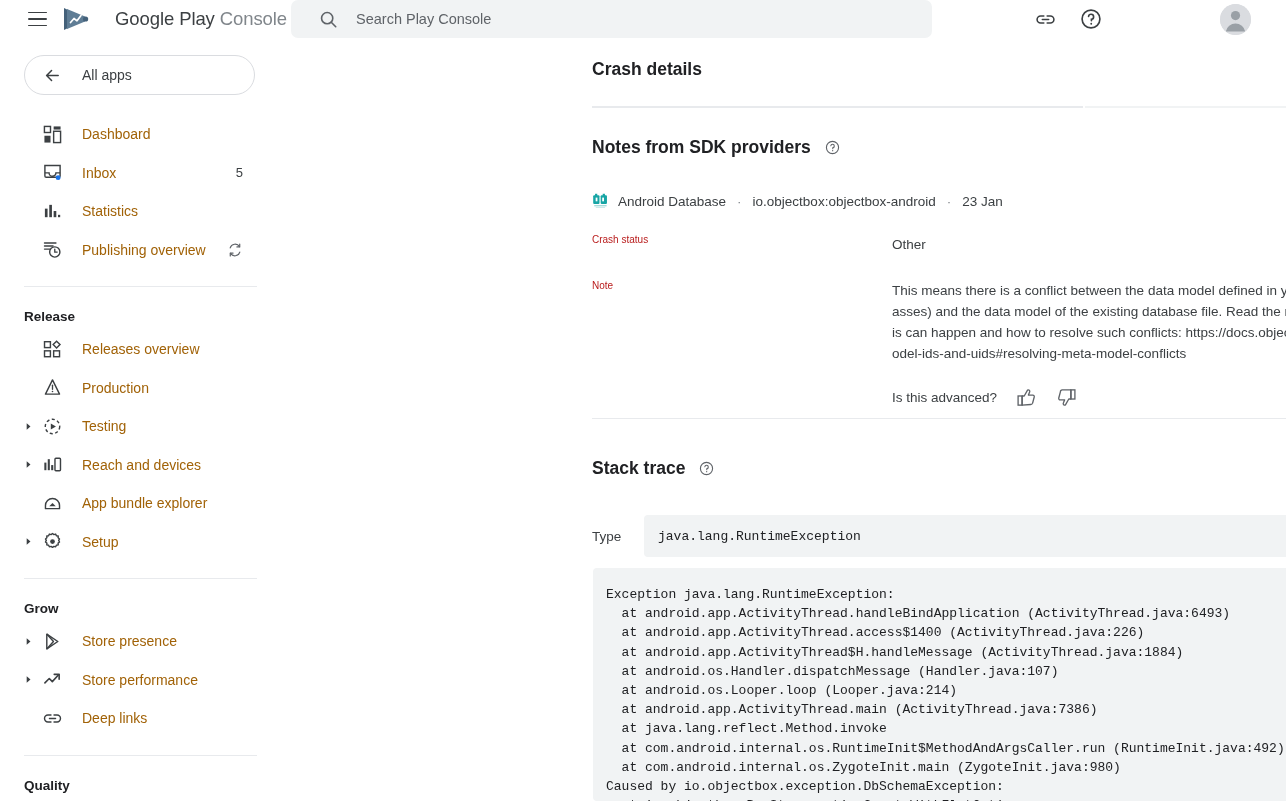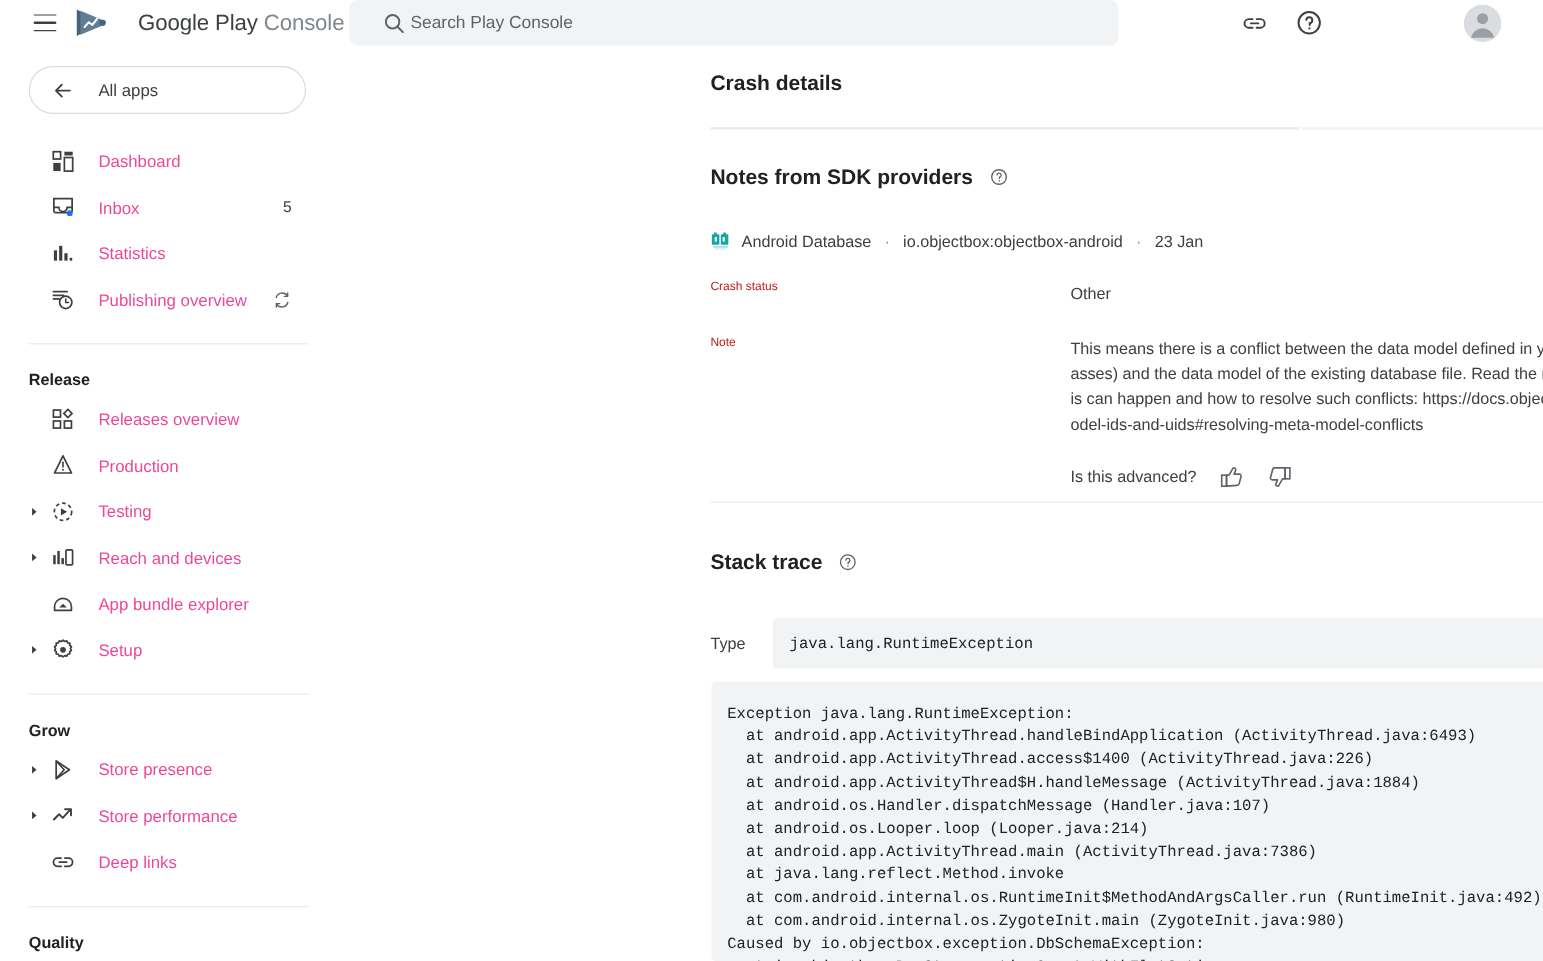--- a/index.html
+++ b/index.html
@@ -64,21 +64,21 @@
     display: flex; align-items: center; justify-content: flex-start;
   }
   .nav-caret.empty { visibility: hidden; }
   .nav-ico {
     width: 24px; flex: 0 0 24px;
     display: flex; align-items: center; justify-content: center;
     margin-right: 18px;
   }
   .nav-ico svg { display: block; }
   .nav-label {
-    font-size: 14px; color: #ec4899; white-space: nowrap;
+    font-size: 14px; color: #a16207; white-space: nowrap;
     flex: 1 1 auto;
   }
   .nav-badge {
     font-size: 13px; color: #3c4043; margin-right: 44px;
   }
   .nav-trail { margin-right: 44px; display: flex; align-items: center; }
 
   .nav-sep {
     height: 1px; background: #e8eaed;
     margin: 17px 30px 0 24px;
@@ -94,21 +94,21 @@
     position: relative; overflow: hidden;
     background: #fff;
   }
   .topbar {
     height: 38px; display: flex; align-items: center;
     padding-left: 4px;
   }
   .search {
     width: 641px; height: 38px;
     background: #f1f3f4; border-radius: 7px;
-    display: flex; align-items: center; gap: 4px;
+    display: flex; align-items: center; gap: 18px;
     padding-left: 28px; cursor: text;
   }
   .search-ph { font-size: 14.5px; color: #5f6368; }
   .top-actions {
     display: flex; align-items: center; gap: 18px;
     margin-left: 99px;
   }
   .icon-btn {
     width: 28px; height: 28px; cursor: pointer;
     display: flex; align-items: center; justify-content: center;

